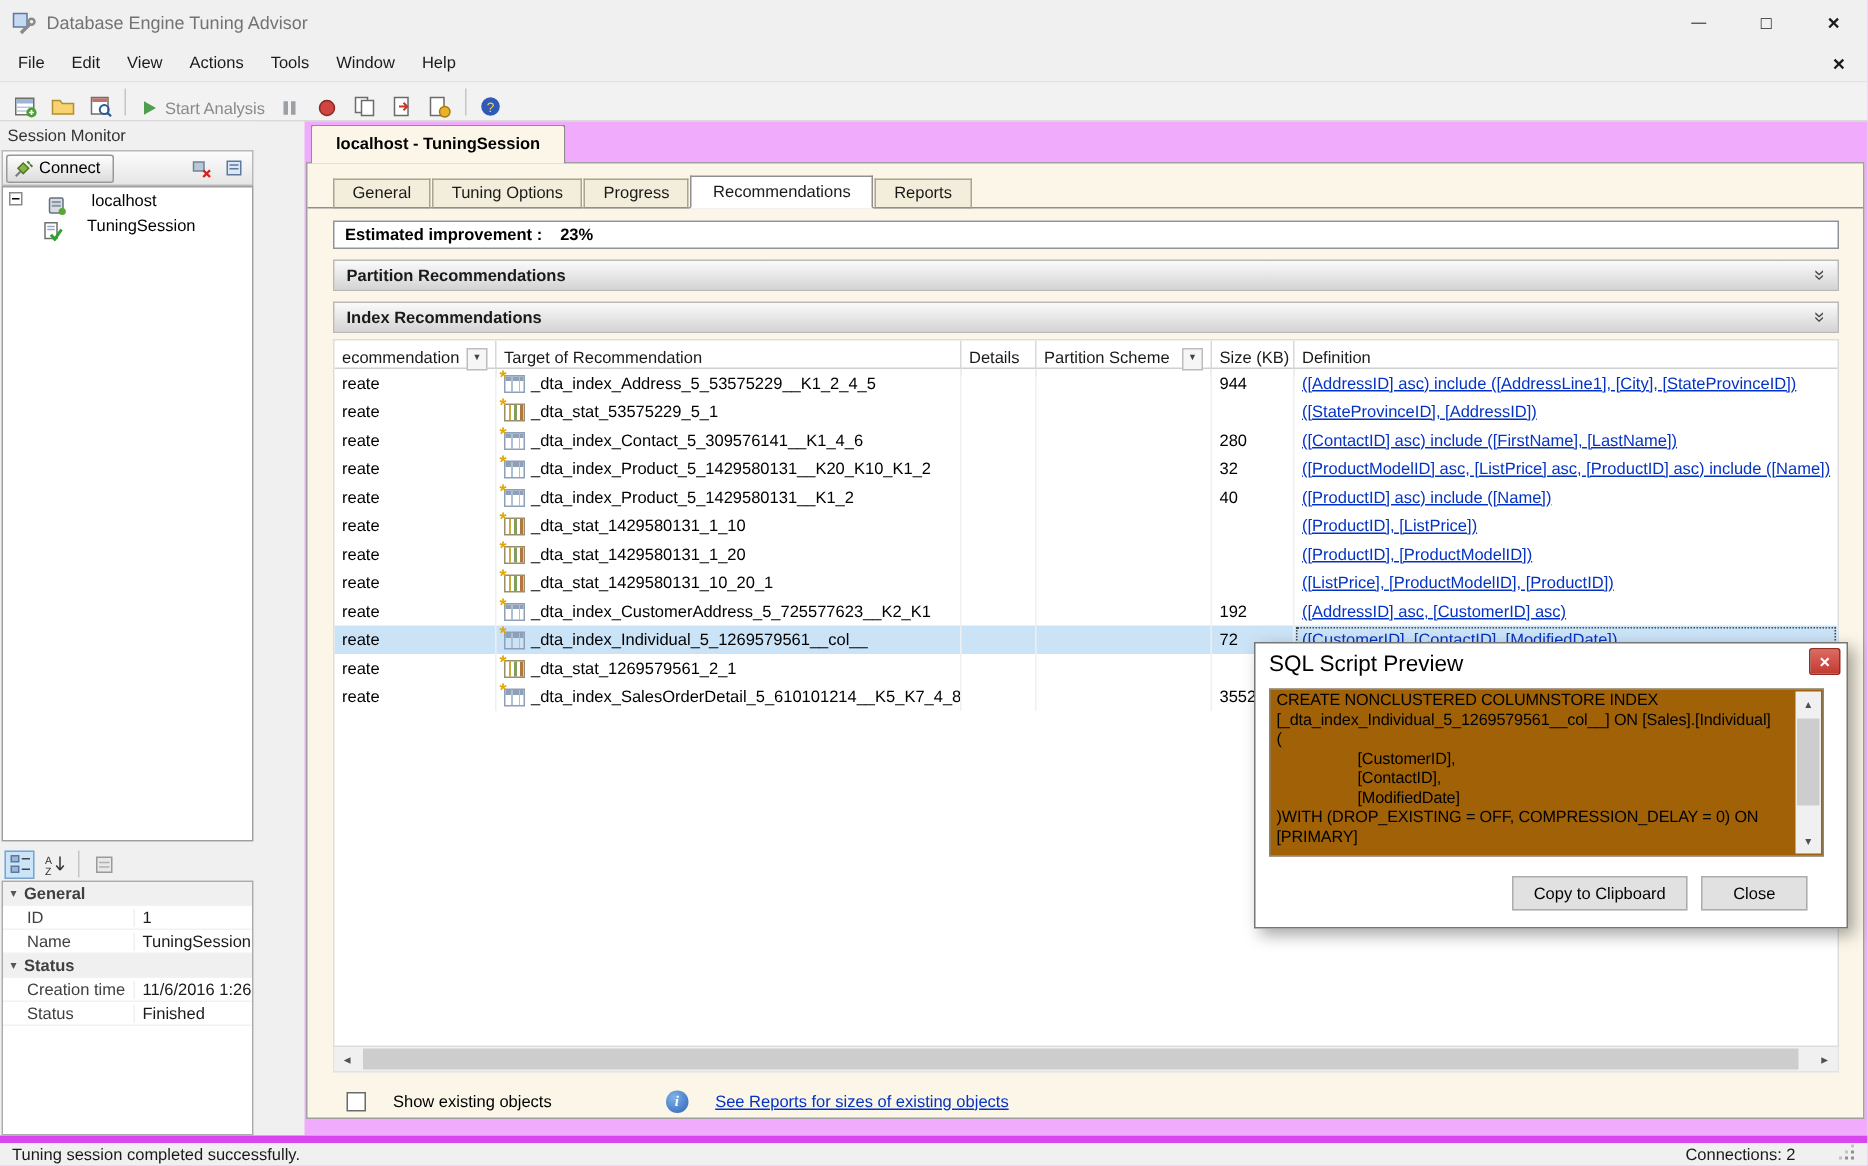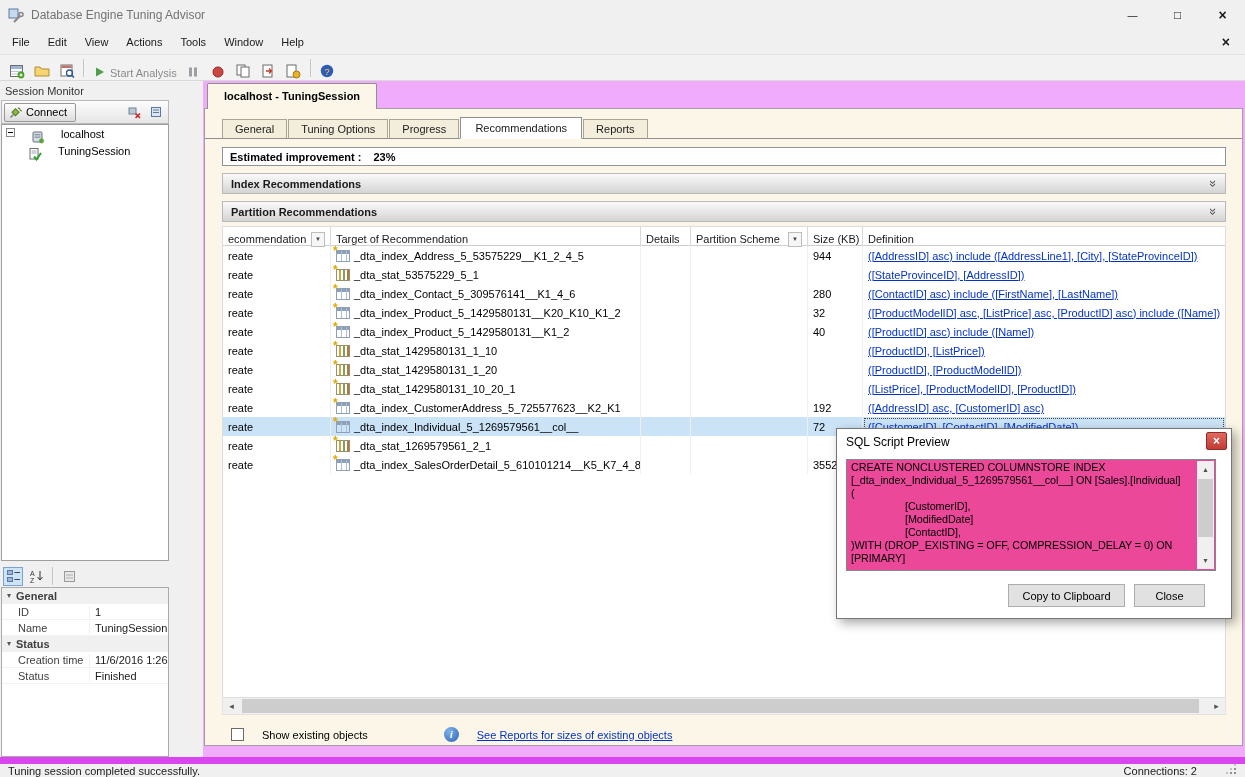--- a/index.html
+++ b/index.html
@@ -95,31 +95,31 @@
 .arr-down::before{content:"▾";font-size:8px}
 .hthumb{position:absolute;top:1px;bottom:1px;left:19px;right:26px;background:#cdcdcd}
 
 .bottom-row{display:flex;align-items:center;gap:18px;margin-top:12px;padding-left:9px}
 .checkbox{width:13px;height:13px;background:#fff;border:1px solid #6a6a6a;flex:none}
 .info-icon{width:15px;height:15px;border-radius:50%;background:radial-gradient(circle at 35% 30%,#7fb2e8,#2d62b8);color:#fff;font-style:italic;font-weight:bold;font-size:10px;display:flex;align-items:center;justify-content:center;margin-left:58px;font-family:"Liberation Serif",serif;flex:none}
 .info-icon::before{content:"i"}
 .see-link{color:#0433c4;text-decoration:underline}
 
 
-.statusbar{position:absolute;left:0;right:0;bottom:0;height:20px;background:#f0f0f0;border-top:7px solid #d946ef;display:flex;align-items:center;padding:0 8px;color:#1a1a1a}
+.statusbar{position:absolute;left:0;right:0;bottom:0;height:20px;background:#f0f0f0;border-top:5px solid #d946ef;display:flex;align-items:center;padding:0 8px;color:#1a1a1a}
 .sb-right-text{margin-left:auto;margin-right:29px}
 .grip{width:11px;height:11px;position:relative;flex:none}
 .grip::before{content:"";position:absolute;width:2px;height:2px;background:#8f8f8f;right:1px;bottom:2px;box-shadow:-4px 0 #8f8f8f,-8px 0 #c3c3c3,0 -4px #8f8f8f,-4px -4px #c3c3c3,0 -8px #c3c3c3}
 
 
 .dialog{position:absolute;left:836px;top:428px;width:396px;height:191px;background:#fff;border:1px solid #767676;box-shadow:4px 4px 10px rgba(0,0,0,.35);z-index:20}
-.dlg-title{height:26px;display:flex;align-items:center;padding-left:9px;font-size:12px}
+.dlg-title{height:26px;display:flex;align-items:center;padding-left:9px;font-size:15px}
 .dlg-close{position:absolute;top:3px;right:4px;width:21px;height:18px;background:linear-gradient(#dd6a60,#c23b32);border:1px solid #922d26;color:#fff;display:flex;align-items:center;justify-content:center;border-radius:2px}
 .dlg-close::before{content:"×";font-size:12px;font-weight:bold}
-.sql-box{position:absolute;left:9px;right:15px;top:30px;height:112px;border:1px solid #82888f;background:#ec4899;padding:1px 22px 1px 4px;overflow:hidden;font-size:10.8px;line-height:13px;letter-spacing:-0.1px}
+.sql-box{position:absolute;left:9px;right:15px;top:30px;height:112px;border:1px solid #82888f;background:#a16207;padding:1px 22px 1px 4px;overflow:hidden;font-size:10.8px;line-height:13px;letter-spacing:-0.1px}
 .sql-line{white-space:pre-wrap;word-break:break-word}
 .sql-line.indent{padding-left:54px}
 .sql-scroll{position:absolute;right:1px;top:1px;bottom:1px;width:17px;background:#f0f0f0}
 .vs-btn{position:absolute;left:0;width:17px;height:17px;display:flex;align-items:center;justify-content:center;color:#505050}
 .vs-up{top:0}.vs-down{bottom:0}
 .vthumb{position:absolute;left:1px;right:1px;top:18px;height:58px;background:#cdcdcd}
 .dlg-buttons{position:absolute;right:26px;bottom:11px;display:flex;gap:9px}
 .dlg-btn{height:23px;background:#e1e1e1;border:1px solid #adadad;font-size:11px;padding:0 13px;display:flex;align-items:center;justify-content:center;font-family:inherit;color:#000}
 .btn-copy{min-width:117px}
 .btn-close{min-width:71px}
@@ -350,25 +350,25 @@
         <div class="sub-tab">Progress</div>
         <div class="sub-tab active">Recommendations</div>
         <div class="sub-tab">Reports</div>
       </div>
     <div class="rec-body">
       <div class="impr">
         <span>Estimated improvement :</span>
         <span>23%</span>
       </div>
       <div class="sec-hdr">
+        <span>Partition Recommendations</span>
+        <span class="sec-chev"></span>
+      </div>
+      <div class="sec-hdr">
         <span>Index Recommendations</span>
-        <span class="sec-chev"></span>
-      </div>
-      <div class="sec-hdr">
-        <span>Partition Recommendations</span>
         <span class="sec-chev"></span>
       </div>
       <div class="grid">
         <div class="ghead">
           <div class="gh col-action">
               <span>ecommendation</span>
               <span class="hdr-drop"></span>
             </div>
           <div class="gh col-target">
               <span>Target of Recommendation</span>
@@ -582,22 +582,22 @@
   <div class="dlg-title">
     <span>SQL Script Preview</span>
   </div>
   <div class="dlg-close"></div>
   <div class="sql-box">
     <div>
         <div class="sql-line">CREATE NONCLUSTERED COLUMNSTORE INDEX</div>
         <div class="sql-line">[_dta_index_Individual_5_1269579561__col__] ON [Sales].[Individual]</div>
         <div class="sql-line">(</div>
         <div class="sql-line indent">[CustomerID],</div>
+        <div class="sql-line indent">[ContactID],</div>
         <div class="sql-line indent">[ModifiedDate]</div>
-        <div class="sql-line indent">[ContactID],</div>
         <div class="sql-line">)WITH (DROP_EXISTING = OFF, COMPRESSION_DELAY = 0) ON</div>
         <div class="sql-line">[PRIMARY]</div>
       </div>
     <div class="sql-scroll">
       <div class="vs-btn vs-up arr-up"></div>
       <div class="vthumb"></div>
       <div class="vs-btn vs-down arr-down"></div>
     </div>
   </div>
   <div class="dlg-buttons">

